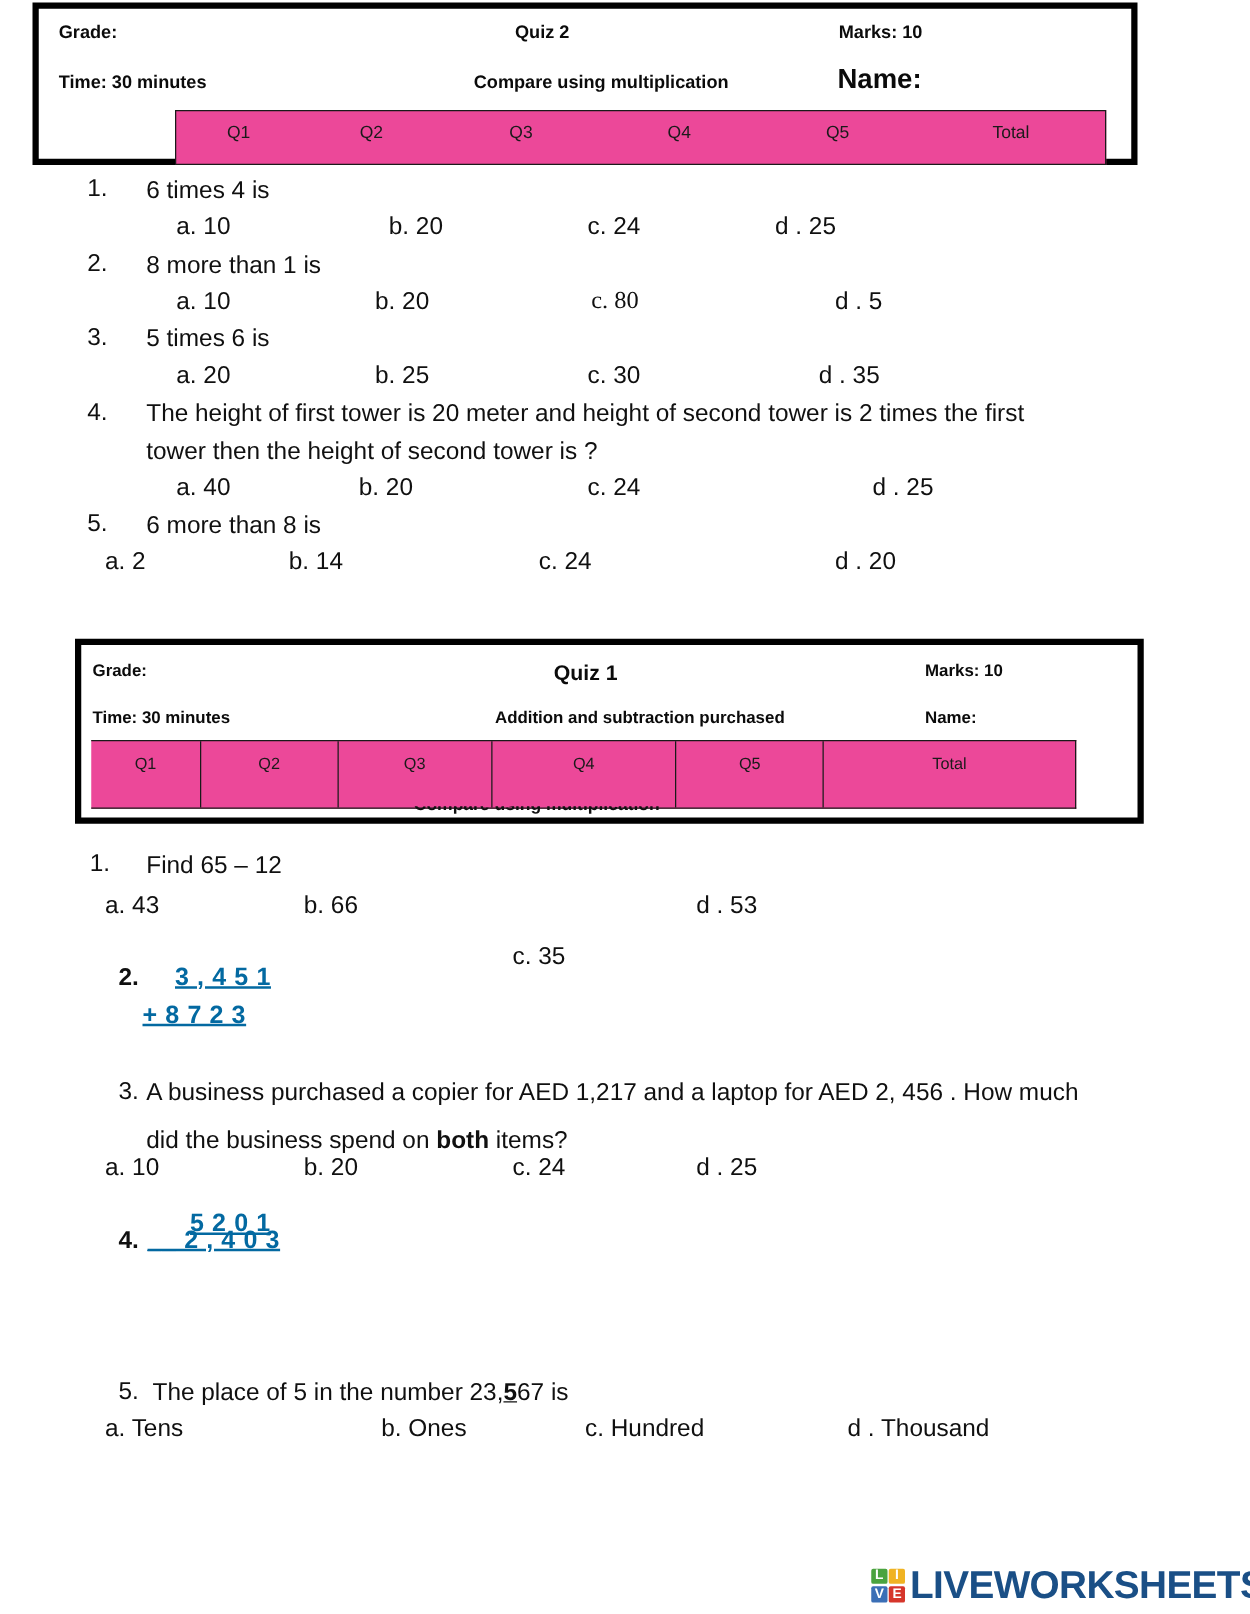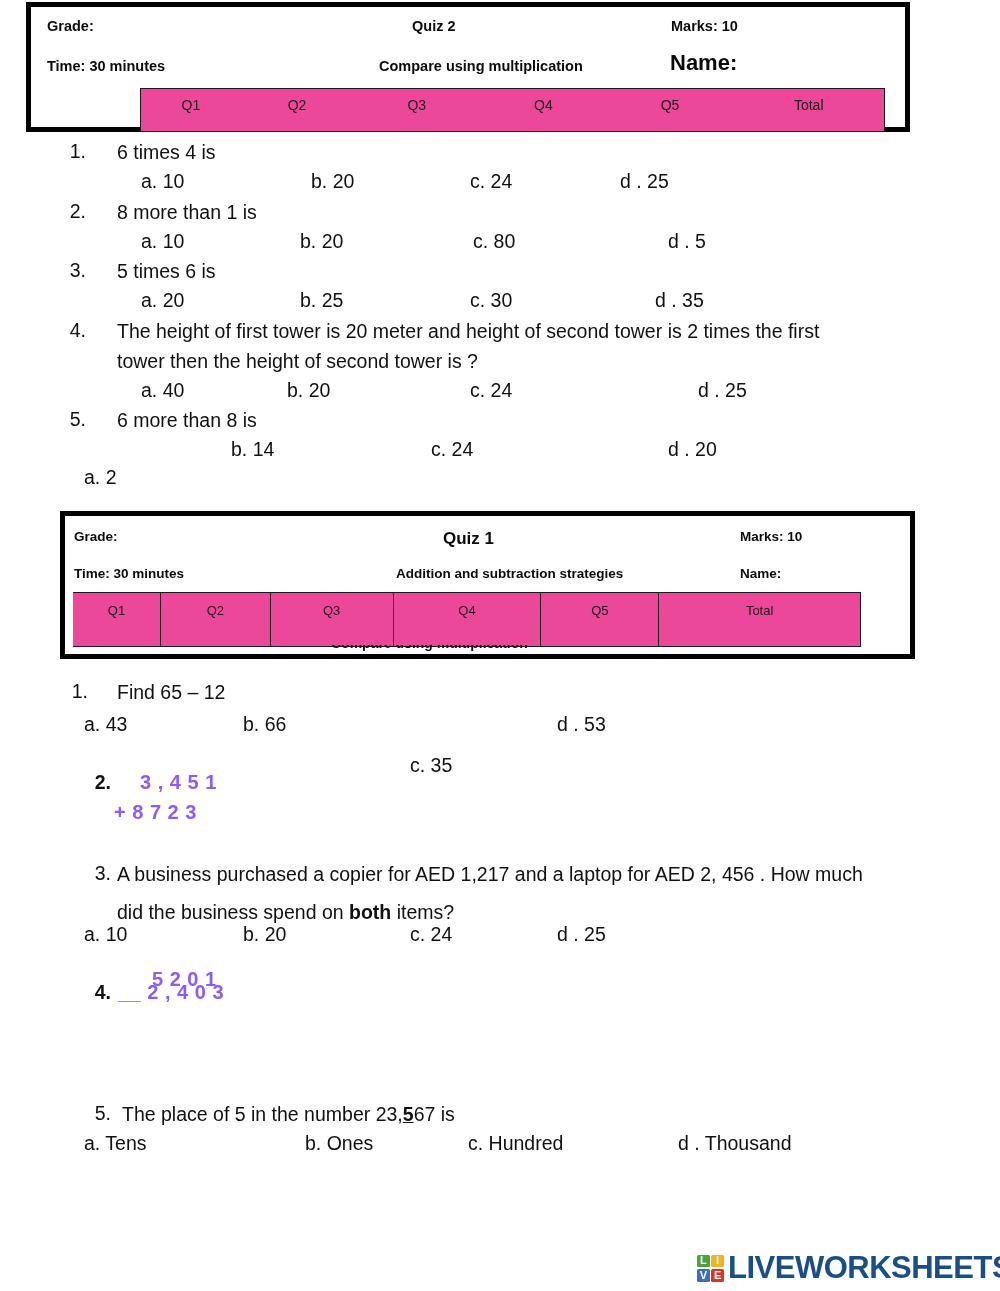--- a/index.html
+++ b/index.html
@@ -150,21 +150,22 @@
 
   .bold { font-weight: bold; }
   .uline-bold { font-weight: bold; text-decoration: underline; }
 
   .vsum {
     position: absolute;
     font-weight: bold;
     font-size: 20px;
     white-space: nowrap;
     letter-spacing: 0.5px;
-    color: #8b5cf6;
+    color: #0369a1;
+    text-decoration: underline;
   }
 
   
   .lw-logo {
     position: absolute;
     left: 697px;
     top: 1250px;
     display: flex;
     align-items: center;
     gap: 4px;
@@ -239,21 +240,21 @@
     <span class="opt" style="left:311px;">b.  20</span>
     <span class="opt" style="left:470px;">c.  24</span>
     <span class="opt" style="left:620px;">d .  25</span>
   </div>
 
   <div class="q-num" style="left:60px; top:200px; width:26px;">2.</div>
   <div class="q-line" style="left:117px; top:200px;">8 more than 1 is</div>
   <div class="opt-row" style="left:0; top:230px; width:1000px;">
     <span class="opt" style="left:141px;">a.  10</span>
     <span class="opt" style="left:300px;">b.  20</span>
-    <span class="opt" style="left:473px;">c.  80</span>
+    <span class="opt" style="left:473px;font-family:Liberation Serif, serif;">c.  80</span>
     <span class="opt" style="left:668px;">d .  5</span>
   </div>
 
   <div class="q-num" style="left:60px; top:259px; width:26px;">3.</div>
   <div class="q-line" style="left:117px; top:259px;">5 times 6 is</div>
   <div class="opt-row" style="left:0; top:289px; width:1000px;">
     <span class="opt" style="left:141px;">a.  20</span>
     <span class="opt" style="left:300px;">b.  25</span>
     <span class="opt" style="left:470px;">c.  30</span>
     <span class="opt" style="left:655px;">d .  35</span>
@@ -265,34 +266,34 @@
   <div class="opt-row" style="left:0; top:379px; width:1000px;">
     <span class="opt" style="left:141px;">a. 40</span>
     <span class="opt" style="left:287px;">b.  20</span>
     <span class="opt" style="left:470px;">c.  24</span>
     <span class="opt" style="left:698px;">d .  25</span>
   </div>
 
   <div class="q-num" style="left:60px; top:408px; width:26px;">5.</div>
   <div class="q-line" style="left:117px; top:408px;">6 more than 8 is</div>
   <div class="opt-row" style="left:0; top:438px; width:1000px;">
-    <span class="opt" style="left:84px;margin-top:28px;">a.  2</span>
+    <span class="opt" style="left:84px;">a.  2</span>
     <span class="opt" style="left:231px;">b.  14</span>
     <span class="opt" style="left:431px;">c.  24</span>
     <span class="opt" style="left:668px;">d .  20</span>
   </div>
 </div>
 
 <div class="quiz-box b2">
   <div class="qb-inner">
     <div class="hdr-cell c-grade">Grade:</div>
     <div class="hdr-cell c-quiz">Quiz 1</div>
     <div class="hdr-cell c-marks">Marks: 10</div>
     <div class="hdr-cell c-time">Time: 30 minutes</div>
-    <div class="hdr-cell c-topic">Addition and subtraction strategies</div>
+    <div class="hdr-cell c-topic">Addition and subtraction purchased</div>
     <div class="hdr-cell c-name">Name:</div>
 
     <div class="score-table st2">
       <div class="cell c0">
           <span>Q1</span>
         </div>
       <div class="cell c1">
           <span>Q2</span>
         </div>
       <div class="cell c2">

